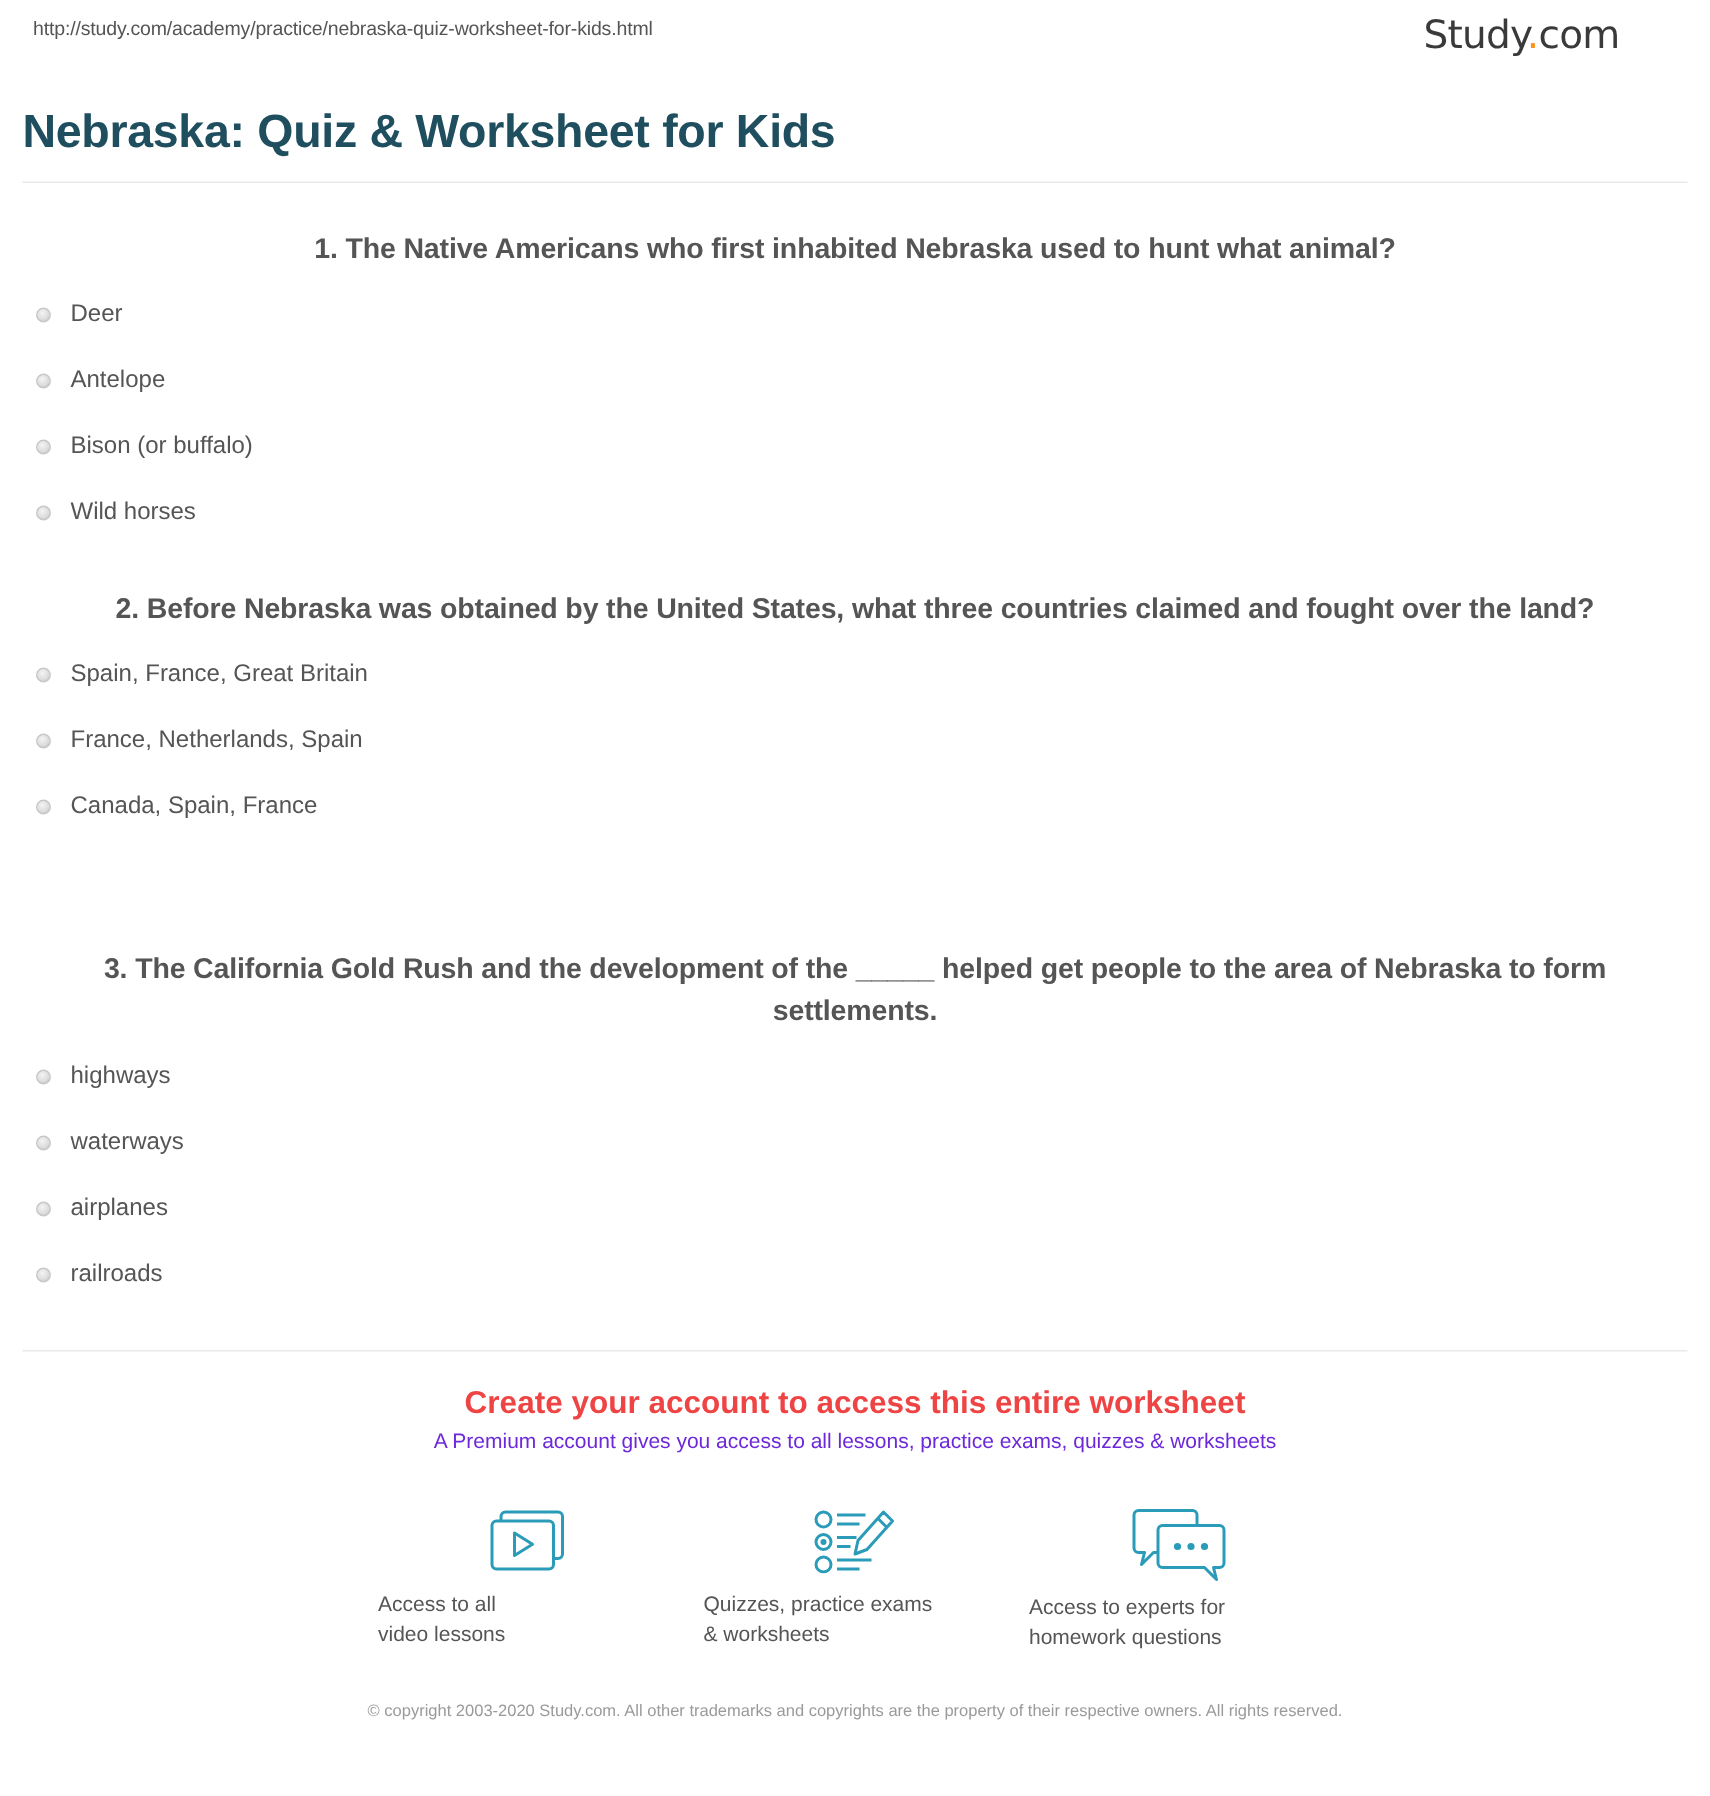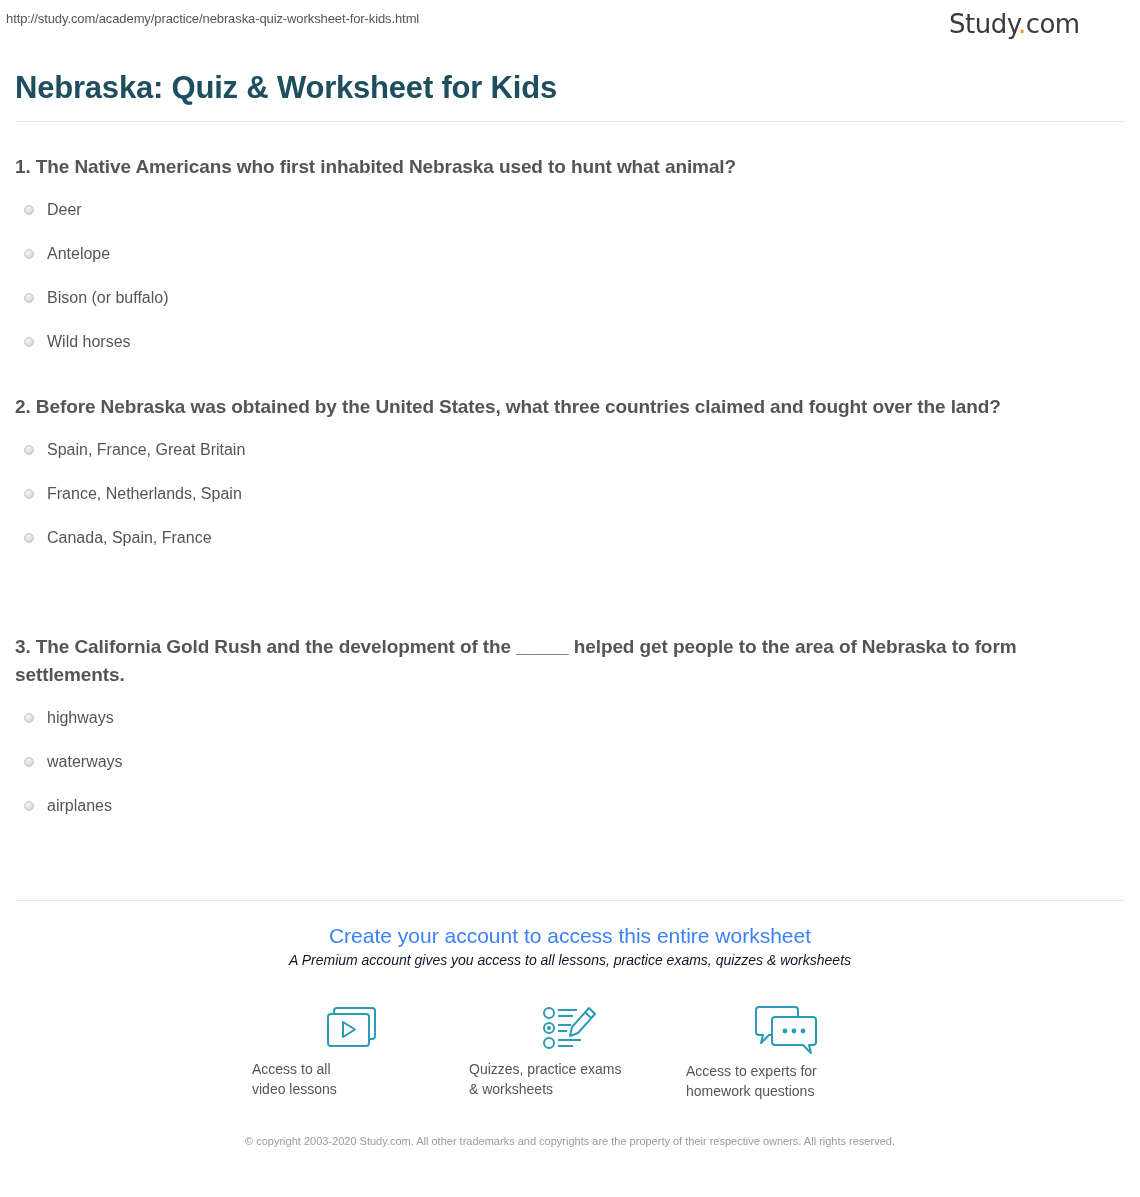--- a/index.html
+++ b/index.html
@@ -10,21 +10,21 @@
     body {
       width: 1140px;
       height: 1197px;
       position: relative;
       font-family: "Liberation Sans", "DejaVu Sans", sans-serif;
       color: #4a4a4a;
       overflow: hidden;
     }
     .url {
       position: absolute;
-      left: 6px;
+      left: 22px;
       top: 11px;
       font-size: 13px;
       color: #555555;
       letter-spacing: -0.1px;
     }
     .logo {
       position: absolute;
       left: 945px;
       top: 8px;
       display: flex;
@@ -56,20 +56,21 @@
       position: absolute;
       left: 15px;
       width: 1110px;
       height: 1px;
       background: #e9e9e9;
     }
     .question {
       position: absolute;
       left: 15px;
       width: 1110px;
+      text-align: center;
     }
     .q-text {
       font-size: 19px;
       font-weight: bold;
       color: #555555;
       line-height: 28px;
       margin: 0;
       letter-spacing: -0.1px;
     }
     .options {
@@ -101,30 +102,29 @@
     }
     .cta {
       position: absolute;
       left: 0;
       top: 922px;
       width: 1140px;
       text-align: center;
     }
     .cta-title {
       font-size: 21px;
-      color: #3b82f6;
-      margin: 0;
-      font-weight: normal;
+      color: #ef4444;
+      margin: 0;
+      font-weight: bold;
       line-height: 28px;
     }
     .cta-sub {
       font-size: 14px;
-      color: #0f172a;
+      color: #6d28d9;
       margin: 2px 0 0 0;
-      font-style: italic;
     }
     .features {
       position: absolute;
       top: 1005px;
       left: 0;
       width: 1140px;
     }
     .feature {
       position: absolute;
       width: 200px;
@@ -215,20 +215,24 @@
         <span class="radio"></span>
         <span class="opt-label">highways</span>
       </li>
     <li class="option">
         <span class="radio"></span>
         <span class="opt-label">waterways</span>
       </li>
     <li class="option">
         <span class="radio"></span>
         <span class="opt-label">airplanes</span>
+      </li>
+    <li class="option">
+        <span class="radio"></span>
+        <span class="opt-label">railroads</span>
       </li>
   </ul>
 </div>
 
 <div class="rule" style="top:900px;"></div>
 
 <div class="cta">
   <h2 class="cta-title">Create your account to access this entire worksheet</h2>
   <p class="cta-sub">A Premium account gives you access to all lessons, practice exams, quizzes &amp; worksheets</p>
 </div>

